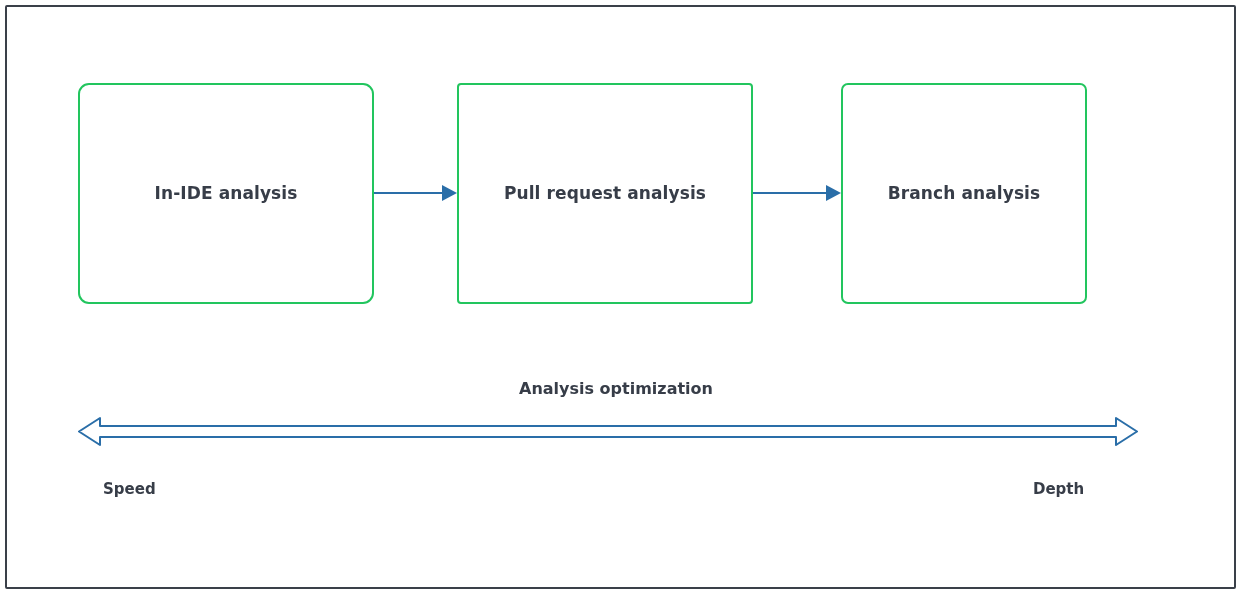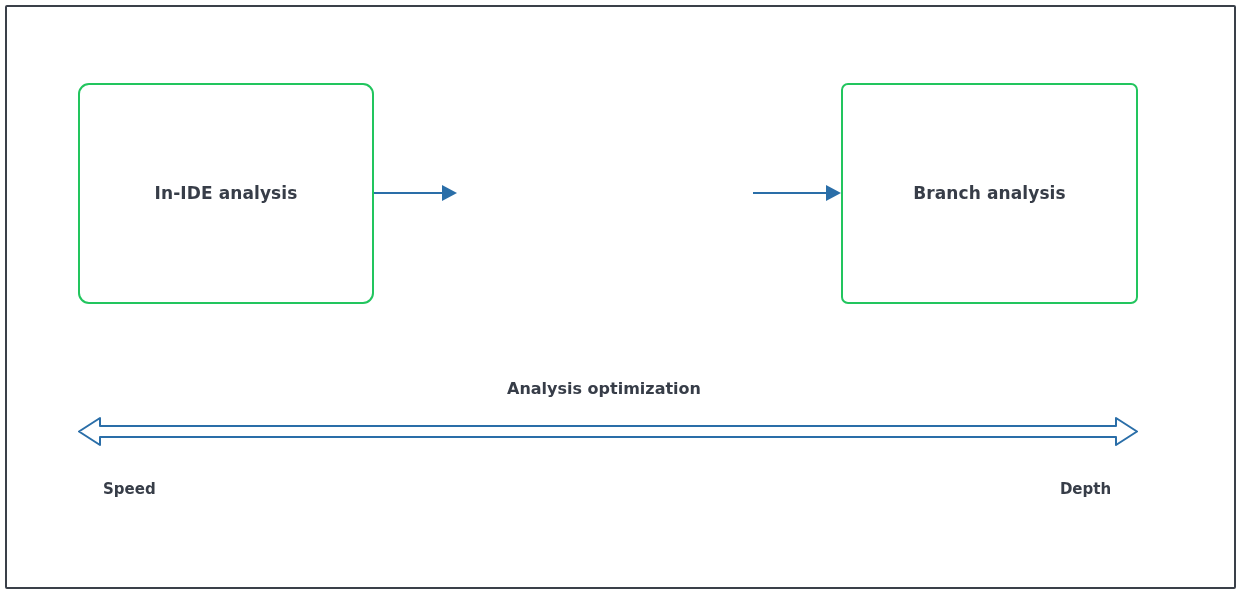--- a/index.html
+++ b/index.html
@@ -48,21 +48,21 @@
     font-weight: bold;
     color: #373d48;
     letter-spacing: 0.1px;
     line-height: 1.2;
     text-align: center;
     white-space: nowrap;
   }
 
   #box-0 { left: 78px;  top: 83px; width: 296px; height: 221px; border-radius: 11px; }
   #box-1 { left: 457px; top: 83px; width: 296px; height: 221px; border-radius: 4px;  }
-  #box-2 { left: 841px; top: 83px; width: 297px; height: 221px; border-radius: 7px;  }
+  #box-2 { left: 841px; top: 83px; width: 246px; height: 221px; border-radius: 7px;  }
 
   
   .connector {
     position: absolute;
     top: 185px;
     height: 16px;
   }
   .connector .shaft {
     position: absolute;
     left: 0;
@@ -81,21 +81,21 @@
     border-left: 15px solid #2a6ea8;
   }
   #connector-0 { left: 374px; width: 83px; }
   #connector-0 .shaft { width: 70px; }
   #connector-1 { left: 753px; width: 88px; }
   #connector-1 .shaft { width: 75px; }
 
   
   .axis-caption {
     position: absolute;
-    left: 74px;
+    left: 86px;
     top: 379px;
     width: 1060px;
     text-align: center;
     font-size: 16px;
     font-weight: bold;
     color: #373d48;
     white-space: nowrap;
   }
 
   
@@ -112,33 +112,36 @@
   .axis-end-label {
     position: absolute;
     top: 480px;
     font-size: 15px;
     font-weight: bold;
     color: #373d48;
     white-space: nowrap;
     text-align: center;
   }
   #axis-label-left  { left: 103px; }
-  #axis-label-right { left: 1033px; width: 105px; text-align: center; }
+  #axis-label-right { left: 1033px; width: 105px; text-align: left; }
 </style>
 </head>
 <body>
 
 <div id="canvas">
 
   <div class="frame"></div>
 
   <div class="stage-box" id="box-0">
     <span class="stage-label">In-IDE analysis</span>
   </div>
 
+  <div class="stage-box" id="box-1">
+    <span class="stage-label">Pull request analysis</span>
+  </div>
 
   <div class="stage-box" id="box-2">
     <span class="stage-label">Branch analysis</span>
   </div>
 
   <div class="connector" id="connector-0">
     <div class="shaft"></div>
     <div class="head"></div>
   </div>
 

